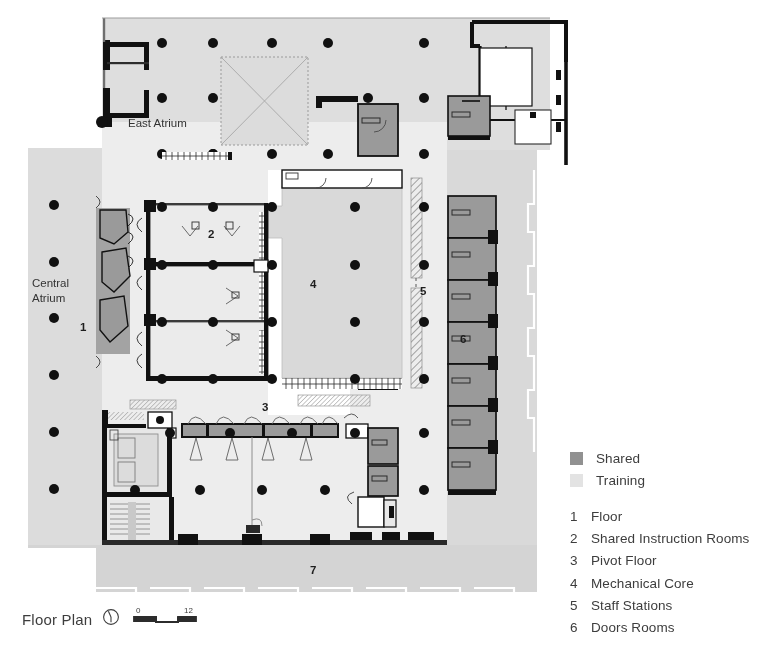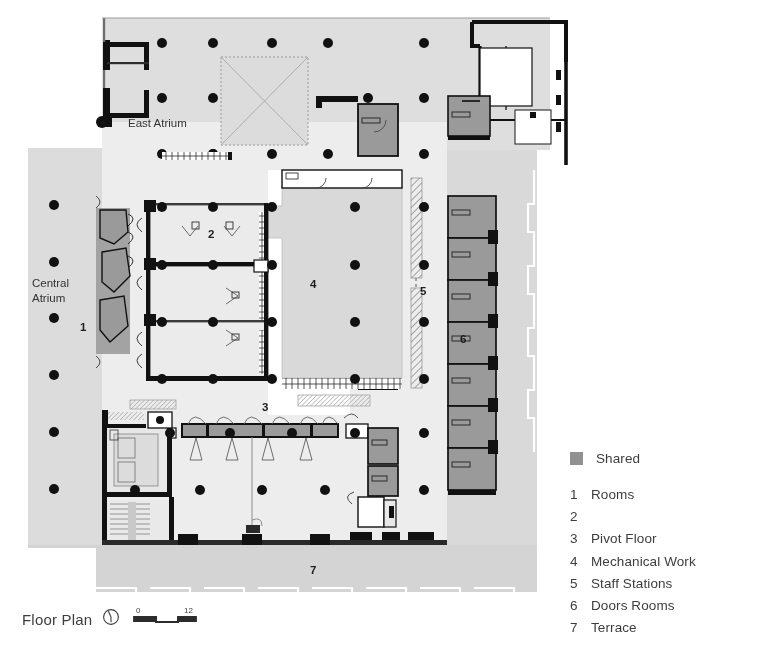--- a/index.html
+++ b/index.html
@@ -407,36 +407,41 @@
   <text class="pnum" x="450" y="343">6</text>
   <text class="pnum" x="300" y="574">7</text>
 </svg>
 </div>
 
 <div class="legend">
   <div class="sw-row">
     <span class="sw" style="background:#919191"></span>
     <span class="sw-lbl">Shared</span>
   </div>
+  <div class="sw-row">
+    <span class="sw" style="background:#e3e3e3"></span>
+    <span class="sw-lbl">Training</span>
+  </div>
 
   <div class="num-list">
     <div class="num-row">
       <span class="num-k">1</span>
-      <span class="num-v">Rooms</span>
+      <span class="num-v">Floor</span>
     </div>
     <div class="num-row">
       <span class="num-k">2</span>
+      <span class="num-v">Shared Instruction Rooms</span>
     </div>
     <div class="num-row">
       <span class="num-k">3</span>
       <span class="num-v">Pivot Floor</span>
     </div>
     <div class="num-row">
       <span class="num-k">4</span>
-      <span class="num-v">Mechanical Work</span>
+      <span class="num-v">Mechanical Core</span>
     </div>
     <div class="num-row">
       <span class="num-k">5</span>
       <span class="num-v">Staff Stations</span>
     </div>
     <div class="num-row">
       <span class="num-k">6</span>
       <span class="num-v">Doors Rooms</span>
     </div>
     <div class="num-row">

